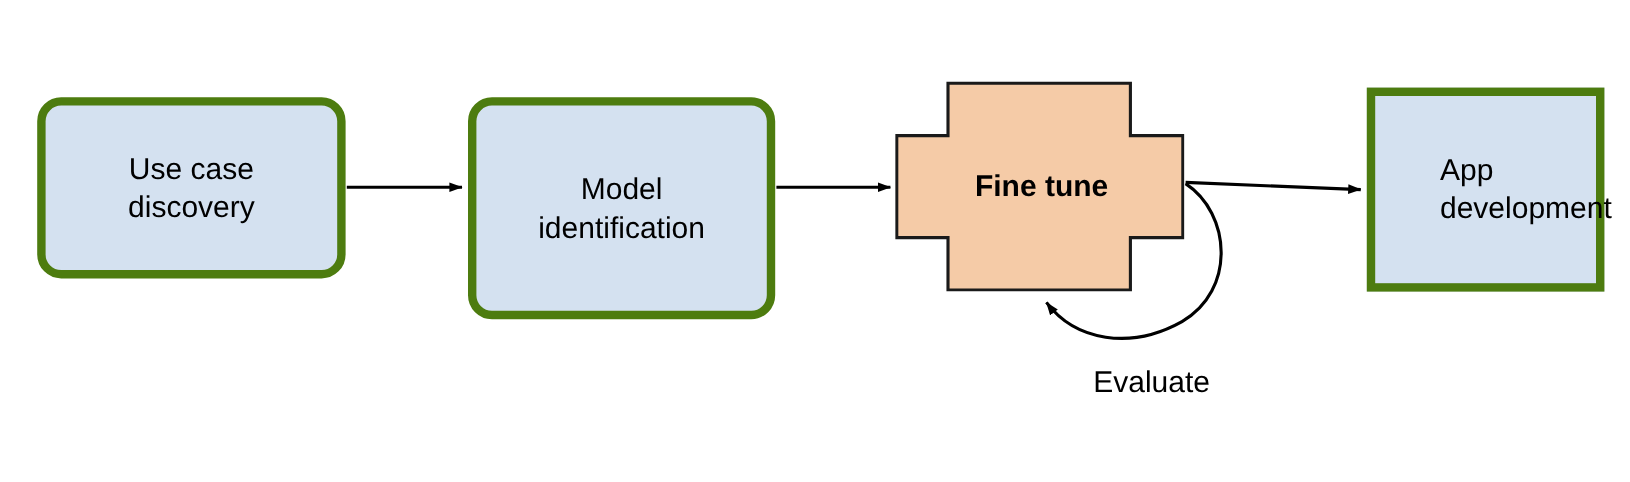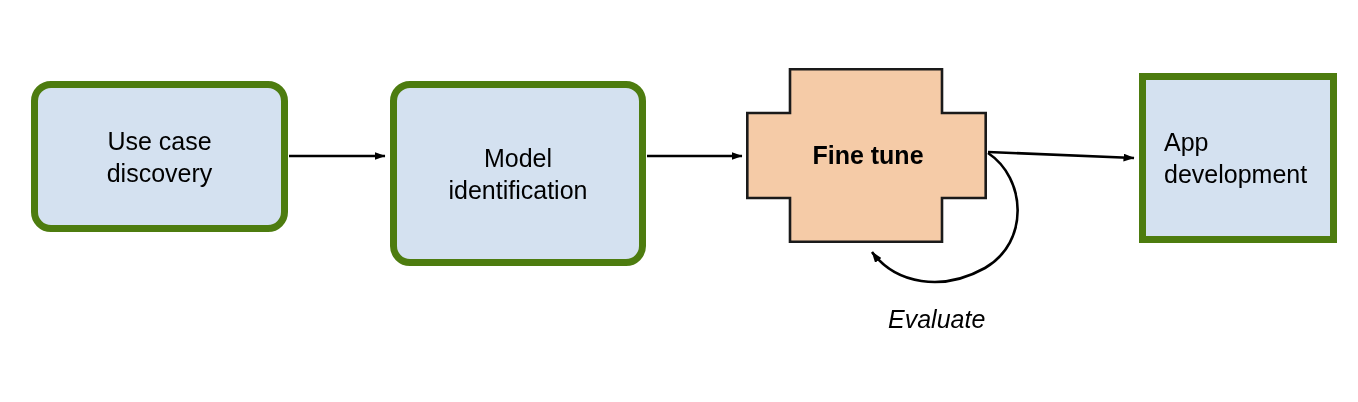--- a/index.html
+++ b/index.html
@@ -121,20 +121,20 @@
   </div>
 
   <div class="cross-wrap">
     <svg class="cross-svg" width="241" height="175" viewBox="0 0 241 175" xmlns="http://www.w3.org/2000/svg">
       <path d="M 44,1.3 L 196,1.3 L 196,45 L 239.7,45 L 239.7,130 L 196,130 L 196,173.7
                L 44,173.7 L 44,130 L 1.3,130 L 1.3,45 L 44,45 Z" fill="#f5cba7" stroke="#1a1a1a" stroke-width="2.6" stroke-linejoin="miter"></path>
     </svg>
     <div class="cross-label">Fine tune</div>
   </div>
 
-  <div class="node sharp blue left-align" style="left:1139px; top:73px; width:198px; height:170px;">
+  <div class="node sharp blue left-align" style="left:1139px; top:73px; width:198px; height:170px;padding-left:36px;">
     <span class="node-label">App
 development</span>
   </div>
 
-  <div class="edge-text" style="left:888px; top:305px;font-style:italic;">Evaluate</div>
+  <div class="edge-text" style="left:911px; top:305px;">Evaluate</div>
 
 </div>
 
 </body></html>

